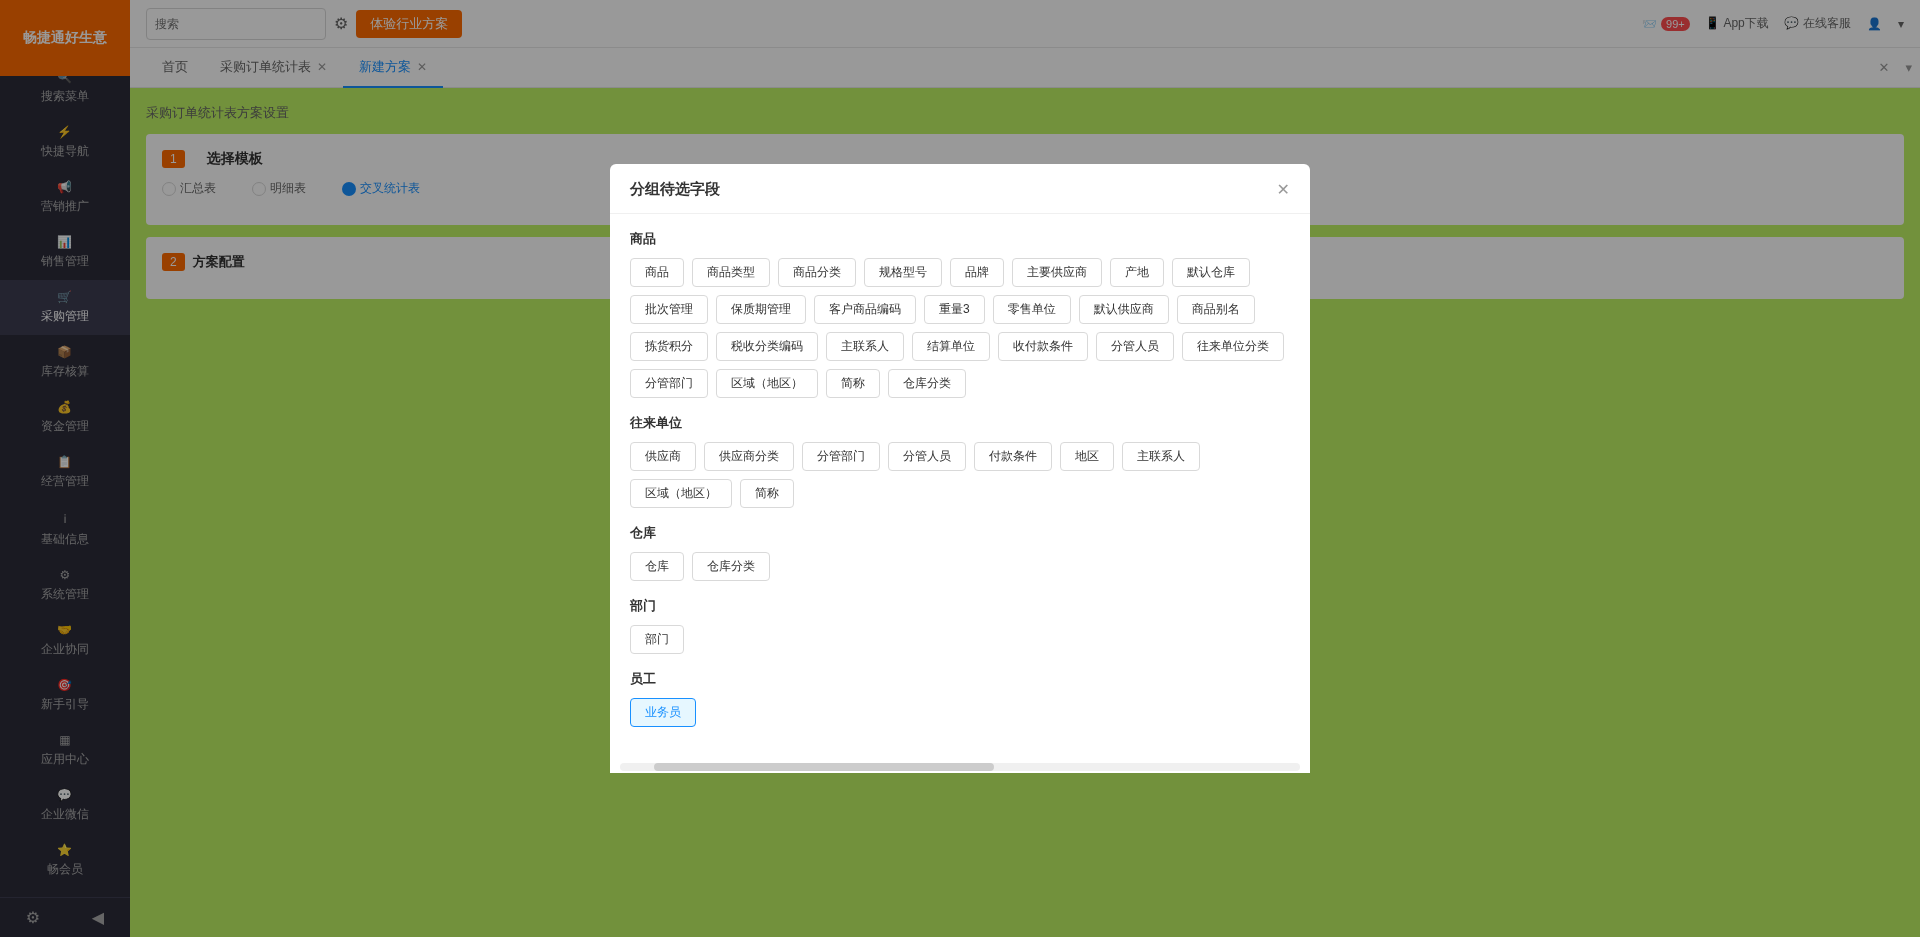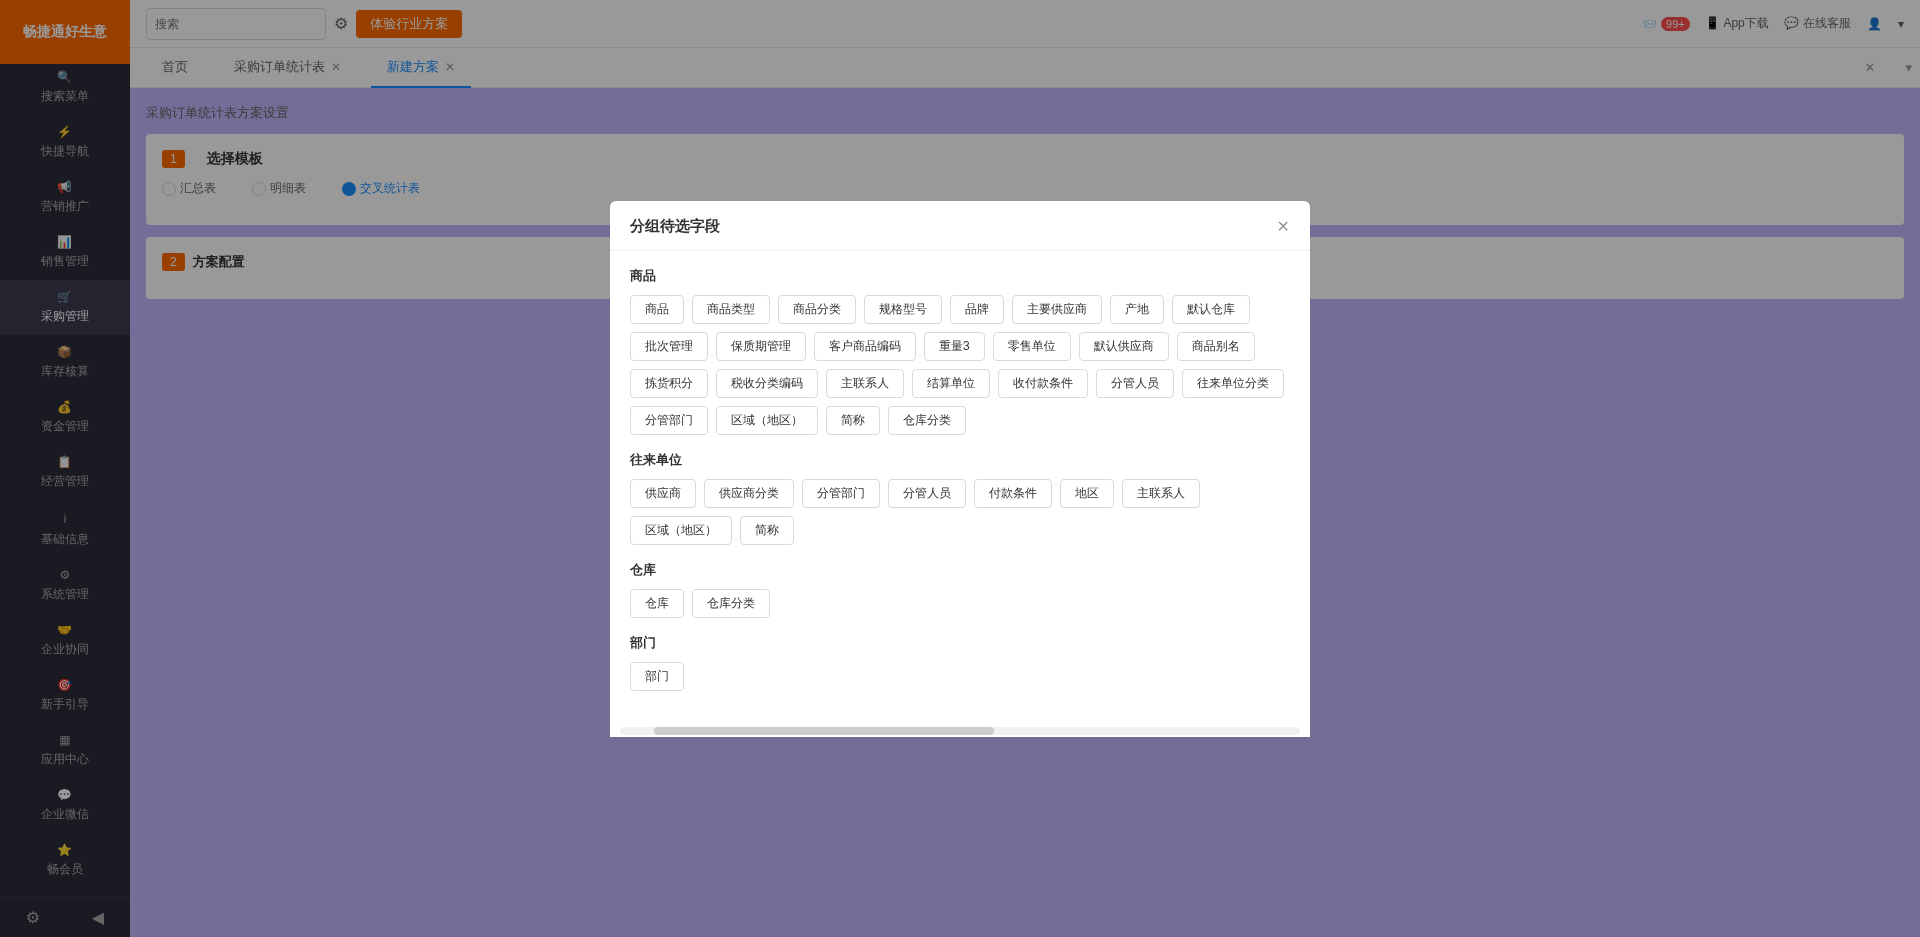--- a/index.html
+++ b/index.html
@@ -59,21 +59,20 @@
     .tabs-bar {
       height: 40px;
       background: #fff;
       display: flex;
       align-items: center;
       padding: 0 0 0 16px;
       border-bottom: 1px solid #e8e8e8;
       position: fixed;
       top: 48px; left: 130px; right: 0;
       z-index: 99;
-      gap: 14px;
     }
     .tab-item {
       height: 40px;
       display: flex;
       align-items: center;
       padding: 0 16px;
       font-size: 13px;
       color: #666;
       cursor: pointer;
       border-bottom: 2px solid transparent;
@@ -97,21 +96,21 @@
       top: 0; left: 0; bottom: 0;
       z-index: 101;
       display: flex;
       flex-direction: column;
       align-items: center;
       padding-top: 60px;
     }
     .sidebar-logo {
       position: absolute;
       top: 0; left: 0; right: 0;
-      height: 64px;
+      height: 76px;
       display: flex;
       align-items: center;
       justify-content: center;
       background: #ff6b00;
     }
     .sidebar-logo-text { color: #fff; font-size: 14px; font-weight: bold; }
     .sidebar-item {
       width: 100%;
       padding: 10px 0;
       display: flex;
@@ -132,21 +131,21 @@
       padding: 10px 0;
       border-top: 1px solid #3d3d50;
     }
 
     
     .main-content {
       margin-left: 130px;
       margin-top: 88px;
       padding: 16px;
       min-height: calc(100vh - 88px);
-      background: #c4b5fd;
+      background: #bef264;
     }
 
     
     .modal-overlay {
       position: fixed;
       top: 0; left: 0; right: 0; bottom: 0;
       background: rgba(0,0,0,0.4);
       z-index: 200;
       display: flex;
       align-items: center;
@@ -467,20 +466,26 @@
         </div>
       </div>
 
       <div class="field-section">
         <div class="field-section-title">部门</div>
         <div class="field-tags">
           <button class="field-tag">部门</button>
         </div>
       </div>
 
+      <div class="field-section">
+        <div class="field-section-title">员工</div>
+        <div class="field-tags">
+          <button class="field-tag selected">业务员</button>
+        </div>
+      </div>
 
     </div>
 
     <div style="padding:4px 6px 2px;background:#fff;">
       <div style="height:8px;background:#f0f0f0;border-radius:4px;margin:0 4px;">
         <div style="width:50%;height:8px;background:#ccc;border-radius:4px;margin-left:5%;"></div>
       </div>
     </div>
 
   </div>

